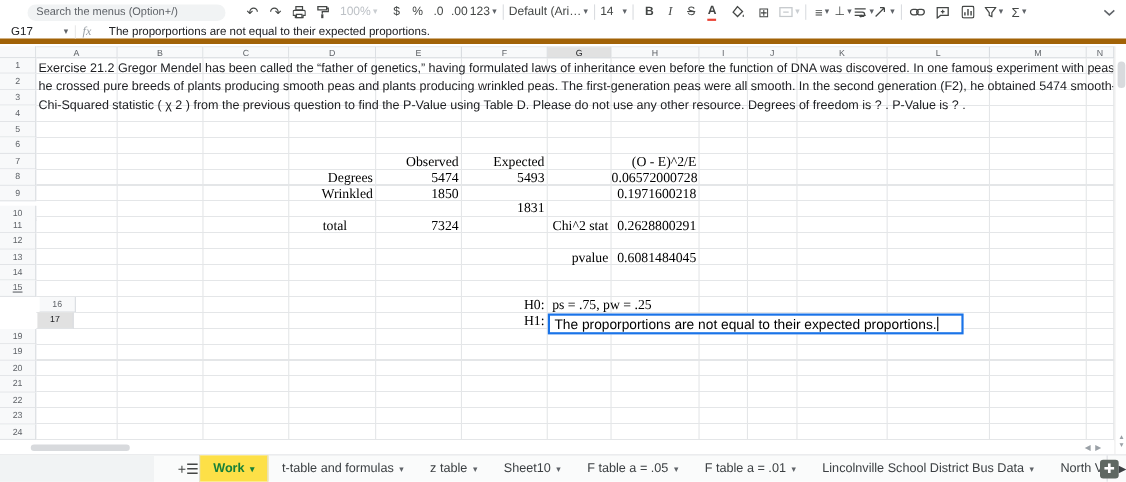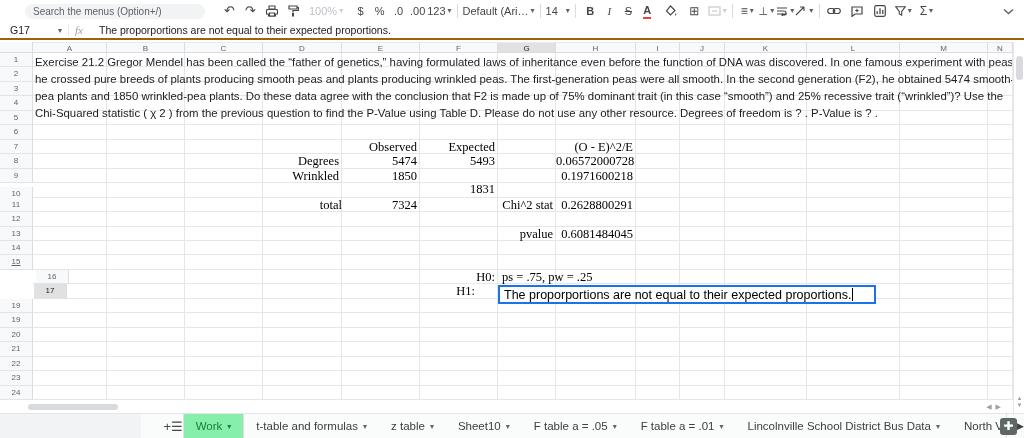--- a/index.html
+++ b/index.html
@@ -26,21 +26,21 @@
   .bold-b { font-weight:bold; }
   .italic-i { font-style:italic; font-family:"Liberation Serif", serif; }
   .strike-s { text-decoration:line-through; }
   .sigma { font-size:12px; }
   .tb-spacer { flex:1; }
   .collapse-chevron { margin-right:10px; color:#5f6368; }
   svg.icn { display:block; }
 
   
   .formula-bar { position:absolute; left:0; top:22px; width:1024px; height:18px;
-    display:flex; align-items:center; border-bottom:2px solid #a16207; background:#fff; }
+    display:flex; align-items:center; border-bottom:5px solid #a16207; background:#fff; }
   .name-box { width:58px; padding-left:10px; font-size:10.5px; color:#202124; }
   .name-dd { font-size:8px; color:#5f6368; margin-right:6px; }
   .fx { font-style:italic; color:#9aa0a6; font-family:"Liberation Serif", serif;
     font-size:11px; padding:0 10px 0 6px; border-left:1px solid #e8e8e8; }
   .fb-text { font-size:10.5px; color:#202124; padding-left:6px; }
 
   
   .grid-area { position:absolute; left:0; top:40px; width:1024px; height:373px; background:#fff; }
   .corner-box { position:absolute; left:0; top:2px; width:33px; height:11px;
     background:#f8f9fa; border:1px solid #d9dce0; border-left:none; border-top:none; }
@@ -51,21 +51,21 @@
   .rowhdr { position:absolute; left:0; width:33px; background:#f8f9fa;
     border-right:1px solid #d9dce0; border-bottom:1px solid #e2e4e7;
     font-size:8px; color:#5f6368; text-align:center; }
   .rowhdr.sel { background:#e1e1e1; color:#202124; }
   .hlines { position:absolute; left:33px; top:13px; width:980px; height:347px;
     background:repeating-linear-gradient(to bottom, transparent 0px, transparent 13.46px, #e4e6e8 13.46px, #e4e6e8 14.46px); }
   .vline { position:absolute; top:13px; width:1px; height:347px; background:#e4e6e8; }
   .cell { position:absolute; font-family:"Liberation Serif","DejaVu Serif",serif;
     font-size:12.5px; color:#000; white-space:nowrap; overflow:visible; }
   .cell.right { text-align:right; padding-right:3px; }
-  .cell.left  { text-align:right; padding-left:4px; }
+  .cell.left  { text-align:center; padding-left:4px; }
   .paragraph { position:absolute; left:35px; top:14px; width:977px; overflow:hidden;
     font-size:11.4px; line-height:17px; color:#202124; white-space:nowrap; }
   .edit-box { position:absolute; background:#fff; border:2px solid #1a73e8;
     display:flex; align-items:center; padding-left:4px; font-size:12.5px; color:#000;
     white-space:nowrap; z-index:5; }
   .caret { display:inline-block; width:1px; height:13px; background:#000; margin-left:1px; }
 
   
   .vscroll { position:absolute; right:0; top:2px; width:11px; height:371px;
     background:#fff; border-left:1px solid #e8e8e8; }
@@ -82,21 +82,21 @@
   
   .tabbar { position:absolute; left:0; top:413px; width:1024px; height:25px;
     background:#fafbfb; display:flex; align-items:stretch; border-top:1px solid #e4e6e8; }
   .tabbar-left-bg { position:absolute; left:0; top:0; width:786px; height:25px; background:#f1f3f4; }
   .tabbar > * { position:relative; }
   .tab-icon-btn { width:26px; display:flex; align-items:center; justify-content:center;
     color:#444746; font-size:13px; }
   .sheet-tab { display:flex; align-items:center; padding:0 12px; font-size:11.5px;
     color:#3c4043; white-space:nowrap; }
   .sheet-tab .dd { margin-left:5px; }
-  .sheet-tab.active { background:#86efac; color:#188038; font-weight:normal;
+  .sheet-tab.active { background:#fde047; color:#188038; font-weight:bold;
     border-left:1px solid #e0e0e0; border-right:1px solid #e0e0e0; }
   .sheet-tab.active .dd { color:#188038; }
   .sheet-tab.truncated { max-width:50px; overflow:hidden; padding-right:0; }
   .tab-strip-divider { width:1px; background:#dadce0; margin:0 4px; }
   .tab-nav { width:18px; display:flex; align-items:center; justify-content:center; font-size:9px; }
   .tab-nav.disabled { color:#b8bcc0; }
   .tab-nav.enabled { color:#3c4043; }
   .explore-btn { position:absolute; right:7px; top:4px; width:17px; height:17px;
     background:#5f6862; border-radius:3px; color:#fff; display:flex; align-items:center;
     justify-content:center; font-size:12px; line-height:17px; }
@@ -293,21 +293,20 @@
         <div class="vline" style="left: 679px;"></div>
         <div class="vline" style="left: 724px;"></div>
         <div class="vline" style="left: 806px;"></div>
         <div class="vline" style="left: 899px;"></div>
         <div class="vline" style="left: 987px;"></div>
         <div class="vline" style="left: 1012px;"></div>
       </div>
     <div class="paragraph" id="paragraph">
         <div>Exercise 21.2 Gregor Mendel has been called the “father of genetics,” having formulated laws of inheritance even before the function of DNA was discovered. In one famous experiment with peas,</div>
         <div>he crossed pure breeds of plants producing smooth peas and plants producing wrinkled peas. The first-generation peas were all smooth. In the second generation (F2), he obtained 5474 smooth-</div>
-        <div>pea plants and 1850 wrinkled-pea plants. Do these data agree with the conclusion that F2 is made up of 75% dominant trait (in this case “smooth”) and 25% recessive trait (“wrinkled”)? Use the</div>
         <div>Chi-Squared statistic ( χ 2 ) from the previous question to find the P-Value using Table D. Please do not use any other resource. Degrees of freedom is ? . P-Value is ? .</div>
       </div>
     <div id="cells">
         <div class="cell right" style="left: 342px; width: 78px; top: 99.76px; height: 14.46px; line-height: 14.46px;">Observed</div>
         <div class="cell right" style="left: 420px; width: 78px; top: 99.76px; height: 14.46px; line-height: 14.46px;">Expected</div>
         <div class="cell right" style="left: 556px; width: 80px; top: 99.76px; height: 14.46px; line-height: 14.46px;">(O - E)^2/E</div>
         <div class="cell right" style="left: 263px; width: 79px; top: 114.22px; height: 14.46px; line-height: 14.46px;">Degrees</div>
         <div class="cell right" style="left: 342px; width: 78px; top: 114.22px; height: 14.46px; line-height: 14.46px;">5474</div>
         <div class="cell right" style="left: 420px; width: 78px; top: 114.22px; height: 14.46px; line-height: 14.46px;">5493</div>
         <div class="cell right" style="left: 556px; width: 80px; top: 114.22px; height: 14.46px; line-height: 14.46px;">0.06572000728</div>
@@ -316,21 +315,21 @@
         <div class="cell right" style="left: 420px; width: 78px; top: 142px; height: 14.46px; line-height: 14.46px;">1831</div>
         <div class="cell right" style="left: 556px; width: 80px; top: 128.68px; height: 14.46px; line-height: 14.46px;">0.1971600218</div>
         <div class="cell left" style="left: 263px; width: 79px; top: 157.6px; height: 14.46px; line-height: 14.46px;">total</div>
         <div class="cell right" style="left: 342px; width: 78px; top: 157.6px; height: 14.46px; line-height: 14.46px;">7324</div>
         <div class="cell right" style="left: 498px; width: 58px; top: 157.6px; height: 14.46px; line-height: 14.46px;">Chi^2 stat</div>
         <div class="cell right" style="left: 556px; width: 80px; top: 157.6px; height: 14.46px; line-height: 14.46px;">0.2628800291</div>
         <div class="cell right" style="left: 498px; width: 58px; top: 186.52px; height: 20px; line-height: 14.46px;">pvalue</div>
         <div class="cell right" style="left: 556px; width: 80px; top: 186.52px; height: 14.46px; line-height: 14.46px;">0.6081484045</div>
         <div class="cell right" style="left: 420px; width: 78px; top: 229.9px; height: 14.46px; line-height: 14.46px;">H0:</div>
         <div class="cell left" style="left: 498px; width: 58px; top: 229.9px; height: 14.46px; line-height: 14.46px;">ps = .75, pw = .25</div>
-        <div class="cell right" style="left: 400px; width: 78px; top: 244.36px; height: 14.46px; line-height: 14.46px;">H1:</div>
+        <div class="cell right" style="left: 420px; width: 78px; top: 244.36px; height: 14.46px; line-height: 14.46px;">H1:</div>
       </div>
     <div class="edit-box" id="editbox" style="left: 498px; top: 245.36px; width: 378px; height: 19px;">
       <span id="edittext">The proporportions are not equal to their expected proportions.</span>
         <span class="caret"></span>
     </div>
     <div class="vscroll">
       <div class="vthumb"></div>
       <div class="vscroll-arrows">▲<br>▼</div>
     </div>
     <div class="hscroll-strip">

